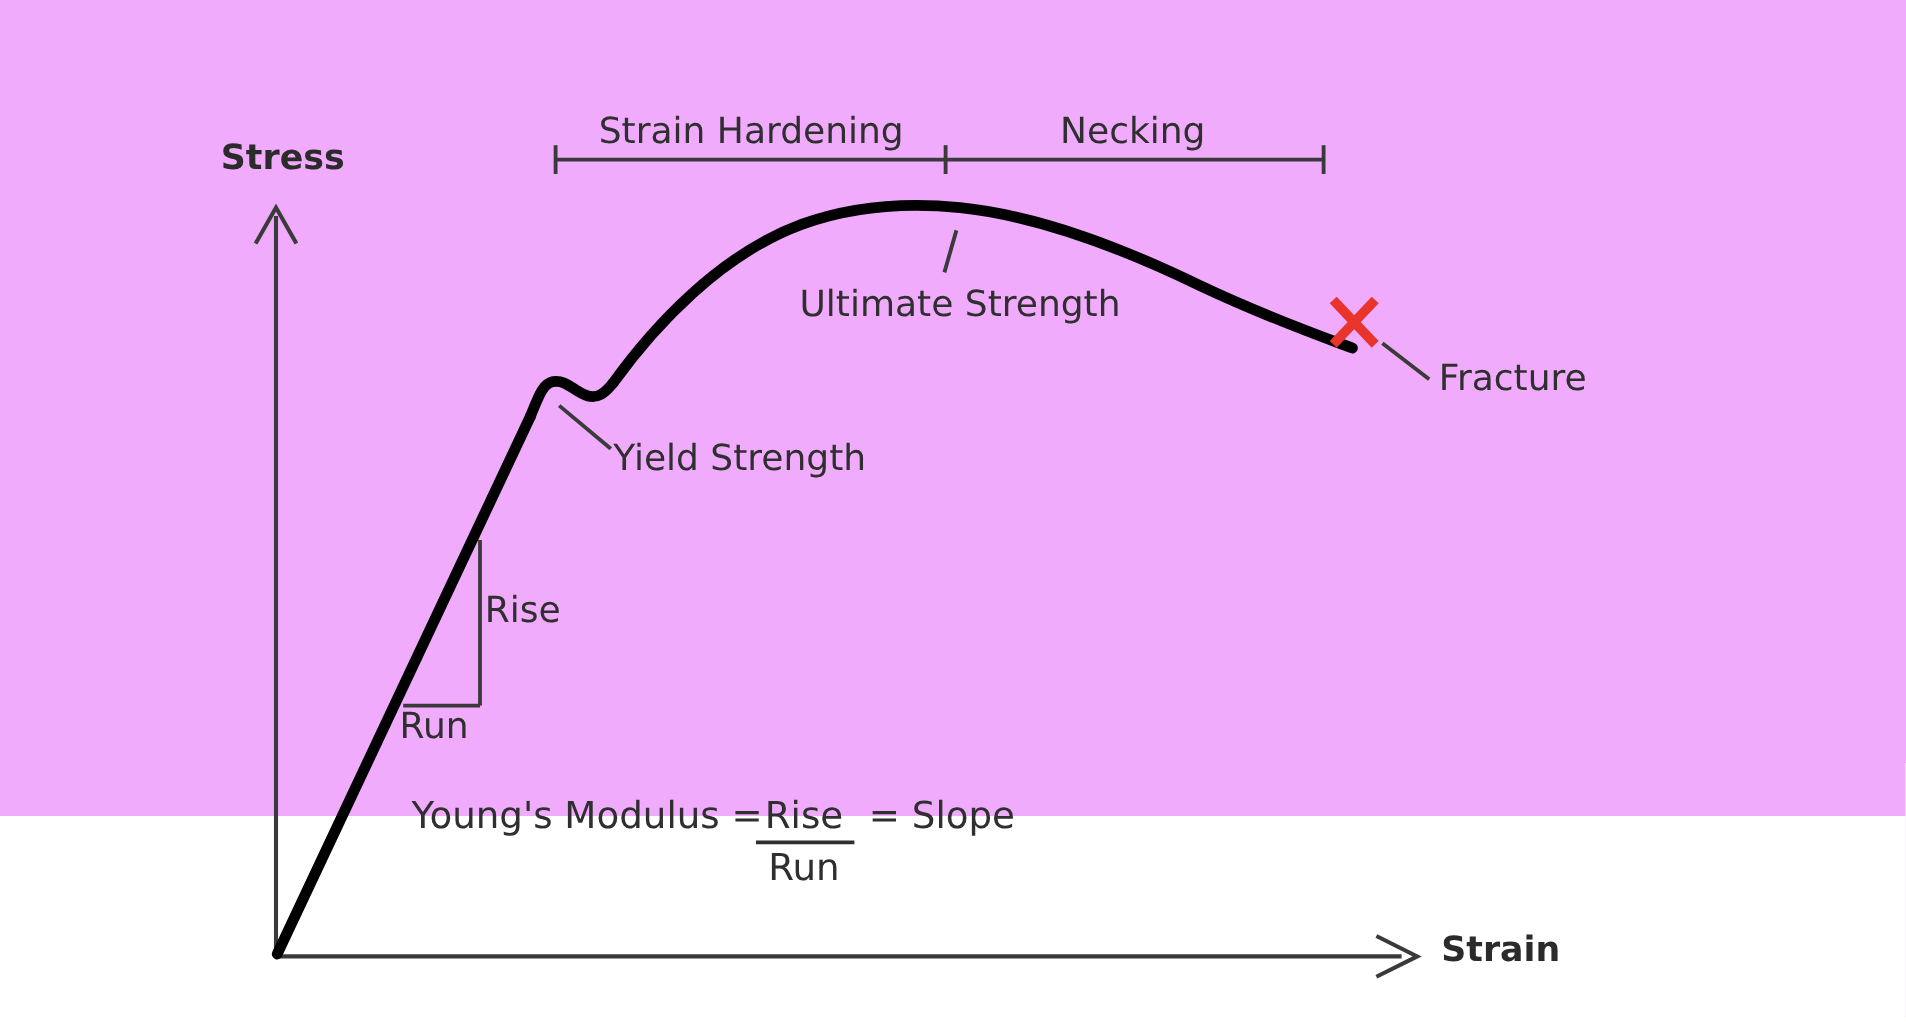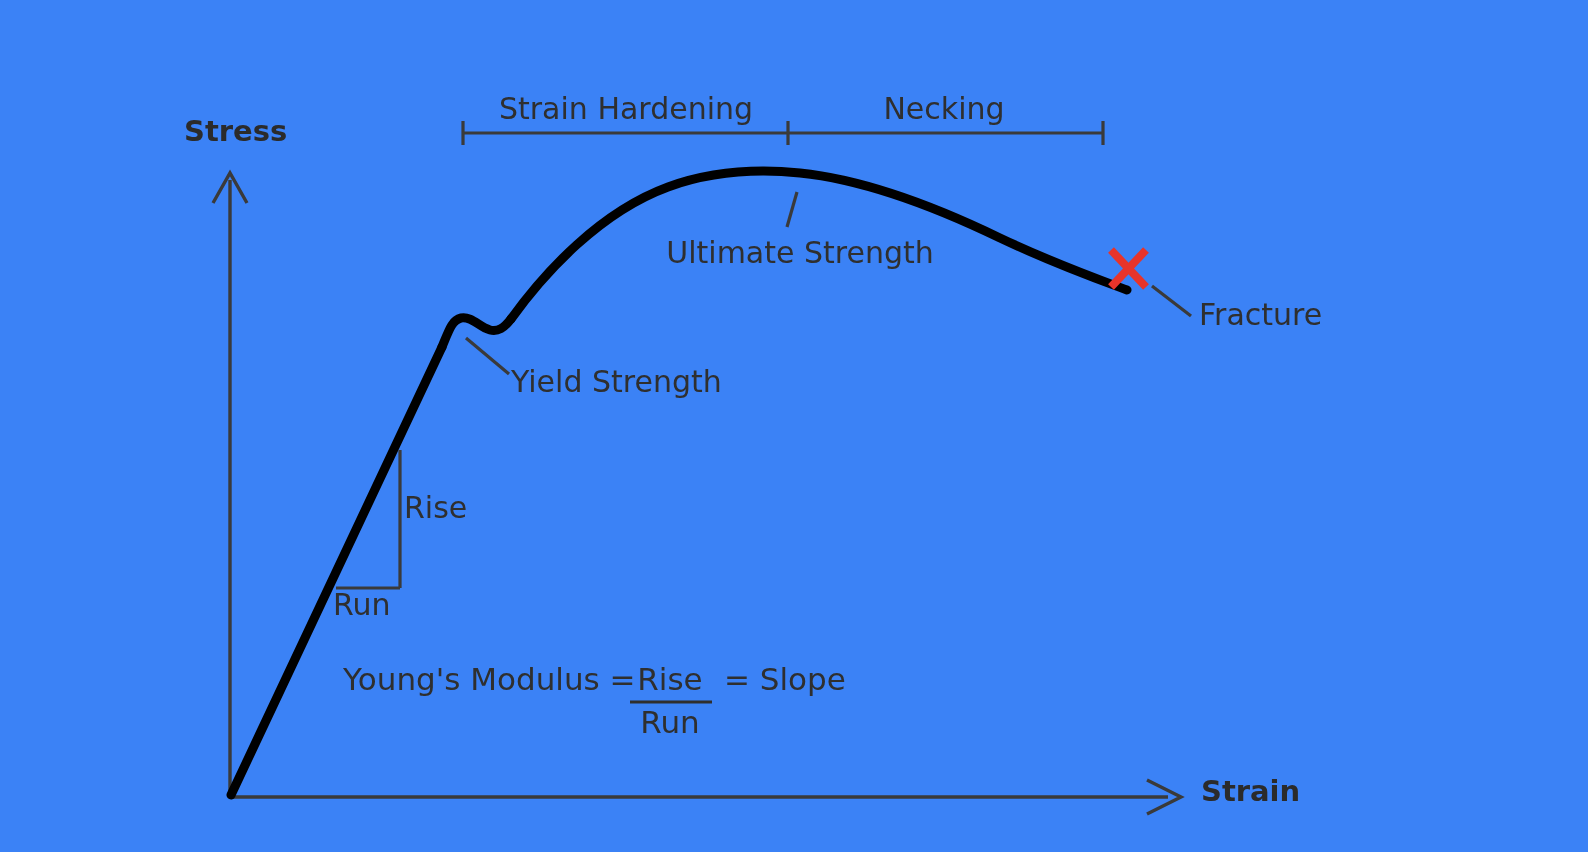--- a/index.html
+++ b/index.html
@@ -9,22 +9,22 @@
   }
   body {
     width: 1588px;
     height: 852px;
     font-family: "DejaVu Sans", "Liberation Sans", sans-serif;
     overflow: hidden;
   }
   #diagram-root {
     position: relative;
     width: 1588px;
-    height: 852px;
-    background: #3b82f6;
+    height: 680px;
+    background: #f0abfc;
   }
   svg.canvas {
     position: absolute;
     top: 0;
     left: 0;
     width: 1588px;
     height: 852px;
     display: block;
   }
   .lbl {

